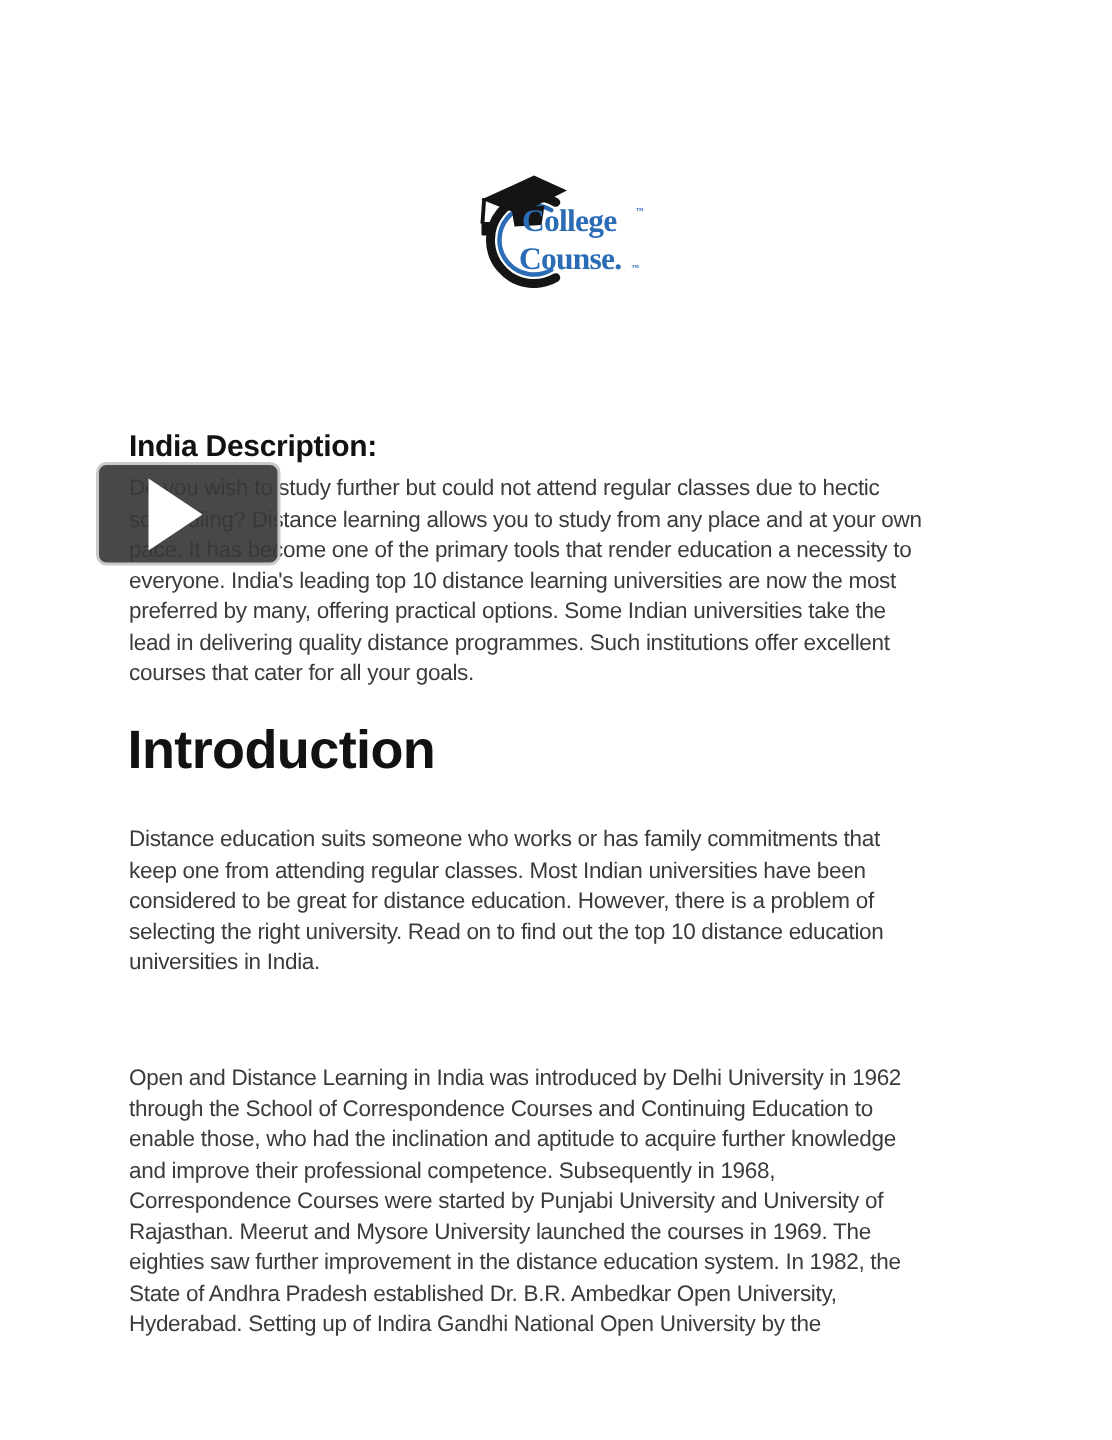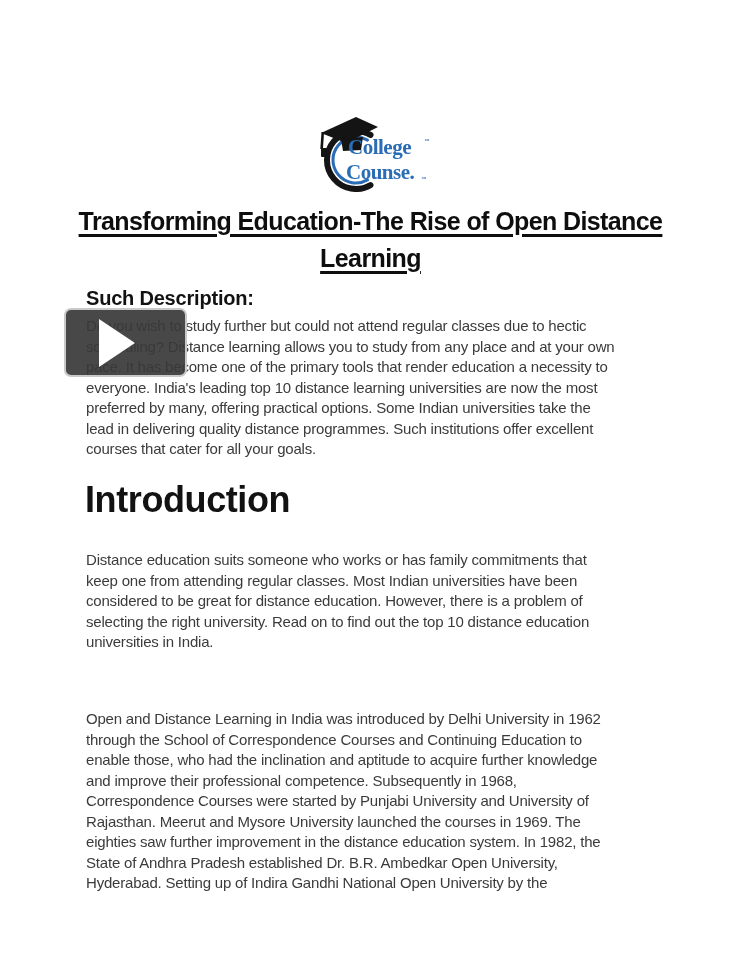--- a/index.html
+++ b/index.html
@@ -86,24 +86,22 @@
       <rect x="13.5" y="20" width="2.6" height="17" transform="rotate(4 14 20)"></rect>
       <rect x="13" y="36" width="6" height="9" rx="1"></rect>
     </g>
 
     <text class="word" x="40" y="42">College</text>
     <text class="tm" x="116" y="30">™</text>
     <text class="word" x="38" y="67">Counse.</text>
     <text class="tm" x="113" y="68">™</text>
   </svg>
 
-  <h1 class="title">Transforming Education-The Rise of Open Distance
-Learning</h1>
 
-  <h2 class="meta-heading">Such Description:</h2>
+  <h2 class="meta-heading">India Description:</h2>
 
   <p class="body-para meta-para">Do you wish to study further but could not attend regular classes due to hectic
 scheduling? Distance learning allows you to study from any place and at your own
 pace. It has become one of the primary tools that render education a necessity to
 everyone. India's leading top 10 distance learning universities are now the most
 preferred by many, offering practical options. Some Indian universities take the
 lead in delivering quality distance programmes. Such institutions offer excellent
 courses that cater for all your goals.</p>
 
   <div class="play-overlay" role="button" aria-label="Play video">

